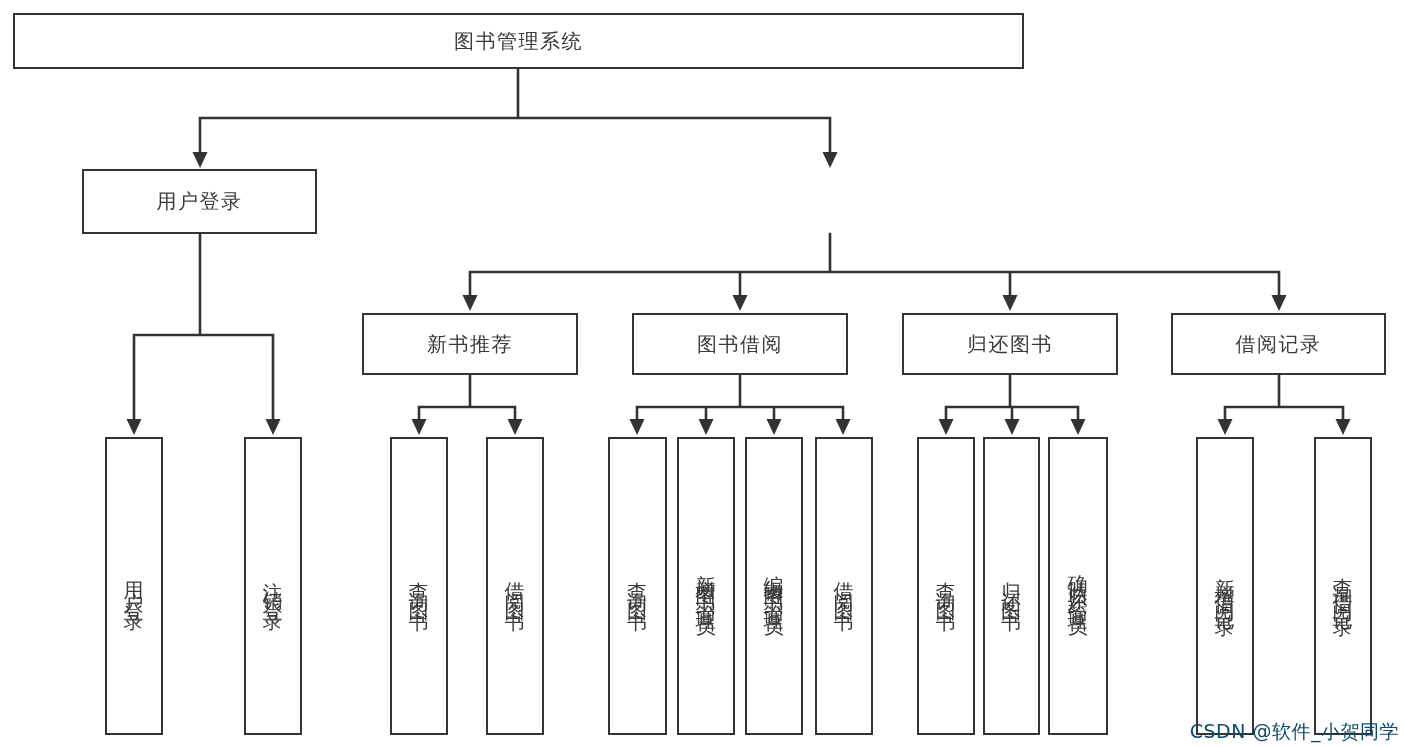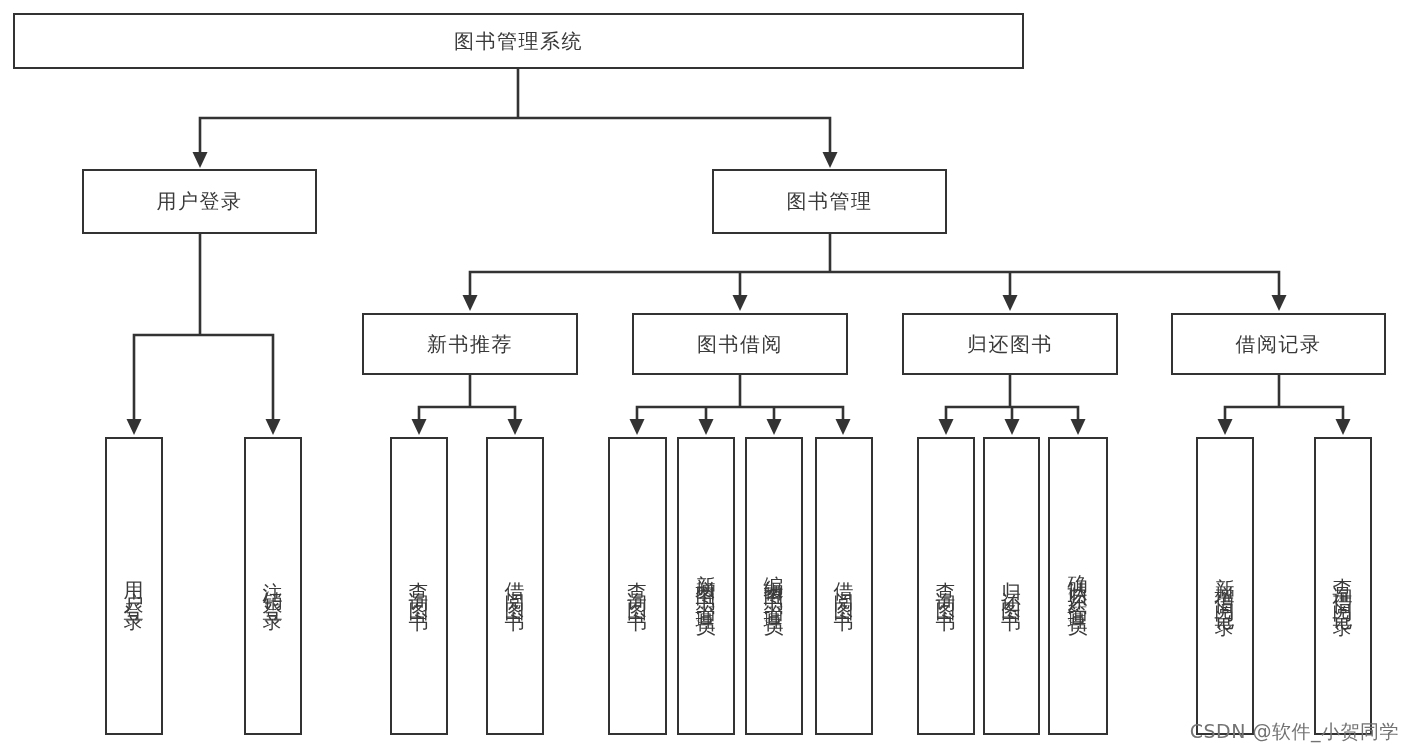--- a/index.html
+++ b/index.html
@@ -34,21 +34,21 @@
     letter-spacing:10px;
     line-height:1;
     white-space:nowrap;
   }
   #watermark{
     position:absolute;
     right:6px;
     bottom:2px;
     z-index:5;
     font-size:19px;
-    color:#737373;
+    color:#0c4a6e;
     letter-spacing:0.5px;
     white-space:nowrap;
   }
 </style>
 </head>
 <body>
 
 <div id="canvas">
 
   <svg id="connectors" width="1405" height="747">
@@ -73,23 +73,20 @@
       <polygon points="1217.5,419 1232.5,419 1225,435" fill="#333333"></polygon>
       <polygon points="1335.5,419 1350.5,419 1343,435" fill="#333333"></polygon>
     </svg>
 
   <div class="node h" style="left:13px;top:13px;width:1011px;height:56px">
     <span>图书管理系统</span>
   </div>
 
   <div class="node h" style="left:82px;top:169px;width:235px;height:65px">
     <span>用户登录</span>
-  </div>
-  <div class="node h" style="left:712px;top:169px;width:235px;height:65px">
-    <span>图书管理</span>
   </div>
 
   <div class="node h" style="left:632px;top:313px;width:216px;height:62px">
     <span>图书借阅</span>
   </div>
   <div class="node h" style="left:362px;top:313px;width:216px;height:62px">
     <span>新书推荐</span>
   </div>
   <div class="node h" style="left:902px;top:313px;width:216px;height:62px">
     <span>归还图书</span>

